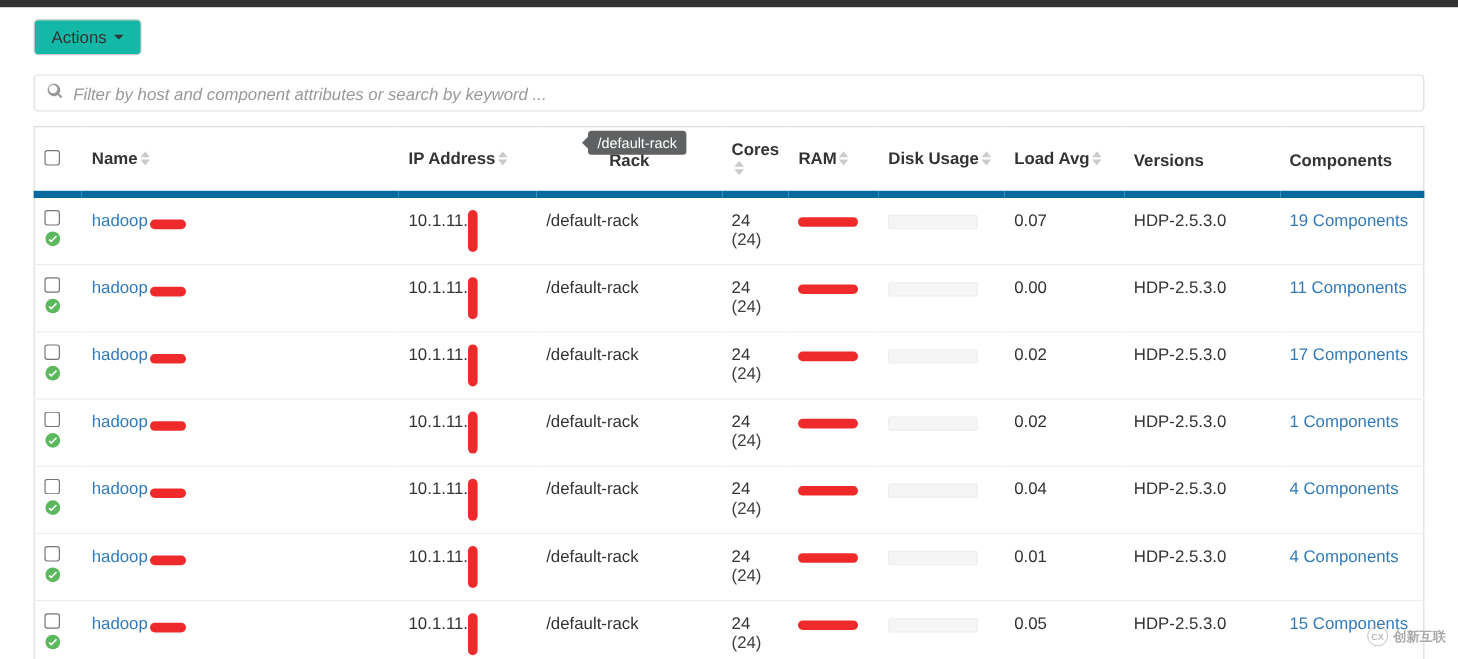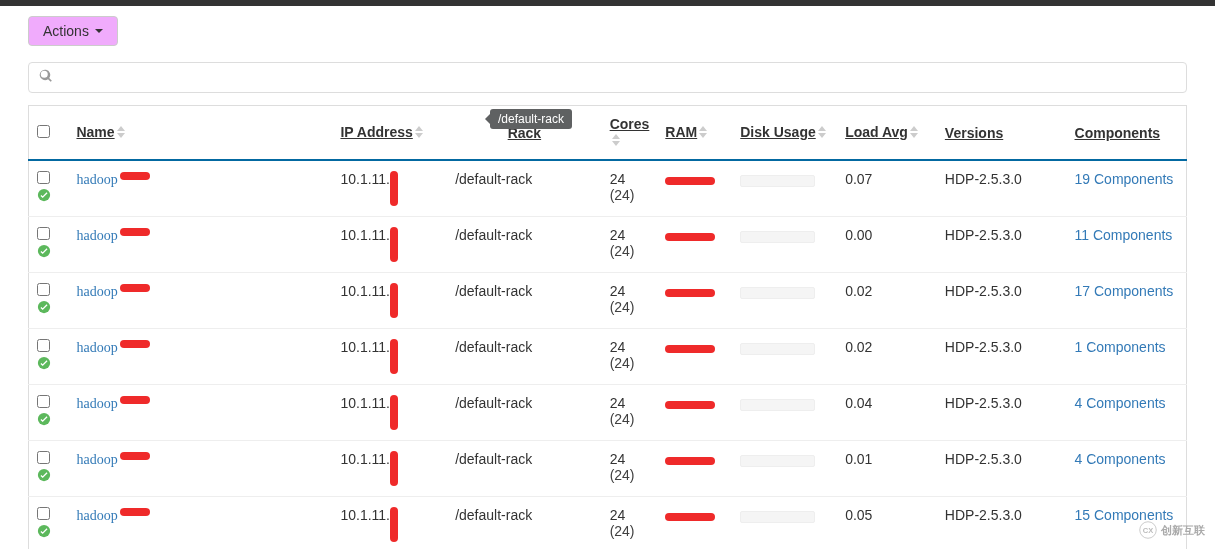--- a/index.html
+++ b/index.html
@@ -1,43 +1,43 @@
 <!DOCTYPE html>
 <html><head>
 <meta charset="utf-8">
 <style>
 * { box-sizing: border-box; margin: 0; padding: 0; }
 body { font-family: "Helvetica Neue", Helvetica, Arial, sans-serif; font-size: 14px; color: #333; background: #fff; width: 1215px; }
 .top-bar { height: 6px; background: #333; }
 .container { padding: 10px 28px; }
-.actions-btn { display: inline-flex; align-items: center; padding: 6px 14px; background: #f0abfc; border: 1px solid #ccc; border-radius: 4px; font-size: 14px; color: #333; cursor: pointer; margin-bottom: 16px; }
+.actions-btn { display: inline-flex; align-items: center; padding: 6px 14px; background: #14b8a6; border: 1px solid #ccc; border-radius: 4px; font-size: 14px; color: #333; cursor: pointer; margin-bottom: 16px; }
 .caret { margin-left: 6px; width: 0; height: 0; border-left: 4px solid transparent; border-right: 4px solid transparent; border-top: 4px solid #333; }
 .filter-wrap { display: flex; align-items: center; border: 1px solid #ddd; border-radius: 4px; padding: 6px 10px; margin-bottom: 12px; background: #fff; }
 .filter-wrap svg { width: 14px; height: 14px; fill: #999; margin-right: 8px; }
 .filter-wrap input { border: none; outline: none; flex: 1; font-size: 14px; color: #333; }
 .filter-wrap input::placeholder { color: #999; font-style: italic; }
 table { width: 100%; border-collapse: collapse; border: 1px solid #ddd; }
-th { text-align: left; padding: 10px 8px; font-weight: bold; border-bottom: 2px solid #0369a1; background: #fff; font-size: 14px; text-decoration: underline; }
+th { text-align: left; padding: 10px 8px; font-weight: bold; border-bottom: 6px solid #0369a1; background: #fff; font-size: 14px; }
 td { padding: 10px 8px; border-bottom: 1px solid #eee; vertical-align: top; color: #333; }
 .col-check { width: 40px; }
 .col-name { width: 265px; }
 .col-ip { width: 115px; }
 .col-rack { width: 155px; text-align: center; }
 .col-cores { width: 55px; }
 .col-ram { width: 75px; }
 .col-disk { width: 105px; }
 .col-load { width: 100px; }
 .col-ver { width: 130px; }
 .col-comp { width: 120px; }
 .sort-icon { display: inline-block; margin-left: 2px; vertical-align: middle; }
 .sort-icon svg { width: 8px; height: 12px; }
 .status-icon { display: inline-block; vertical-align: middle; margin-right: 4px; }
 .status-icon svg { width: 14px; height: 14px; }
 .link { color: #337ab7; cursor: pointer; }
-.hostname { display: inline-flex; align-items: flex-start; font-family: Liberation Serif, serif; }
+.hostname { display: inline-flex; align-items: flex-end; }
 .redact { display: inline-block; background: #ef2a2a; height: 8px; border-radius: 4px; vertical-align: middle; }
 .redact-name { width: 30px; margin-left: 2px; }
 .redact-ram { width: 50px; }
 .redact-ip { width: 8px; height: 35px; background: #ef2a2a; display: inline-block; vertical-align: top; border-radius: 4px; }
 .disk-bar { display: inline-block; width: 75px; height: 12px; background: #f5f5f5; border: 1px solid #eee; border-radius: 2px; vertical-align: middle; }
 .tooltip { position: absolute; left: 490px; top: 109px; background: #5f6162; color: #fff; font-size: 12px; padding: 3px 8px; border-radius: 3px; }
 .tooltip::before { content: ""; position: absolute; left: -5px; top: 50%; transform: translateY(-50%); border-top: 5px solid transparent; border-bottom: 5px solid transparent; border-right: 5px solid #5f6162; }
 .cores-sub { color: #404040; }
 .watermark { position: fixed; right: 10px; bottom: 10px; font-size: 11px; color: #aaa; display: flex; align-items: center; gap: 4px; font-weight: bold; }
 .watermark svg { width: 18px; height: 18px; }
@@ -53,20 +53,21 @@
     <span>Actions</span>
     <span class="caret"></span>
   </button>
 
   <div class="filter-wrap">
     <span>
       <svg viewBox="0 0 16 16">
           <path d="M11.7 10.3a6 6 0 1 0-1.4 1.4l3 3 1.4-1.4-3-3zM6 10a4 4 0 1 1 0-8 4 4 0 0 1 0 8z"></path>
         </svg>
     </span>
+    <input type="text" placeholder="Filter by host and component attributes or search by keyword ..." style="">
   </div>
 
   <div class="tooltip">/default-rack</div>
 
   <table>
     <thead>
       <tr>
         <th class="col-check"><input type="checkbox" style=""></th>
         <th class="col-name"><span>Name</span><span class="sort-icon"><svg viewBox="0 0 8 12">
                 <path fill="#ccc" d="M4 0l4 5H0zM4 12l4-5H0z"></path>

